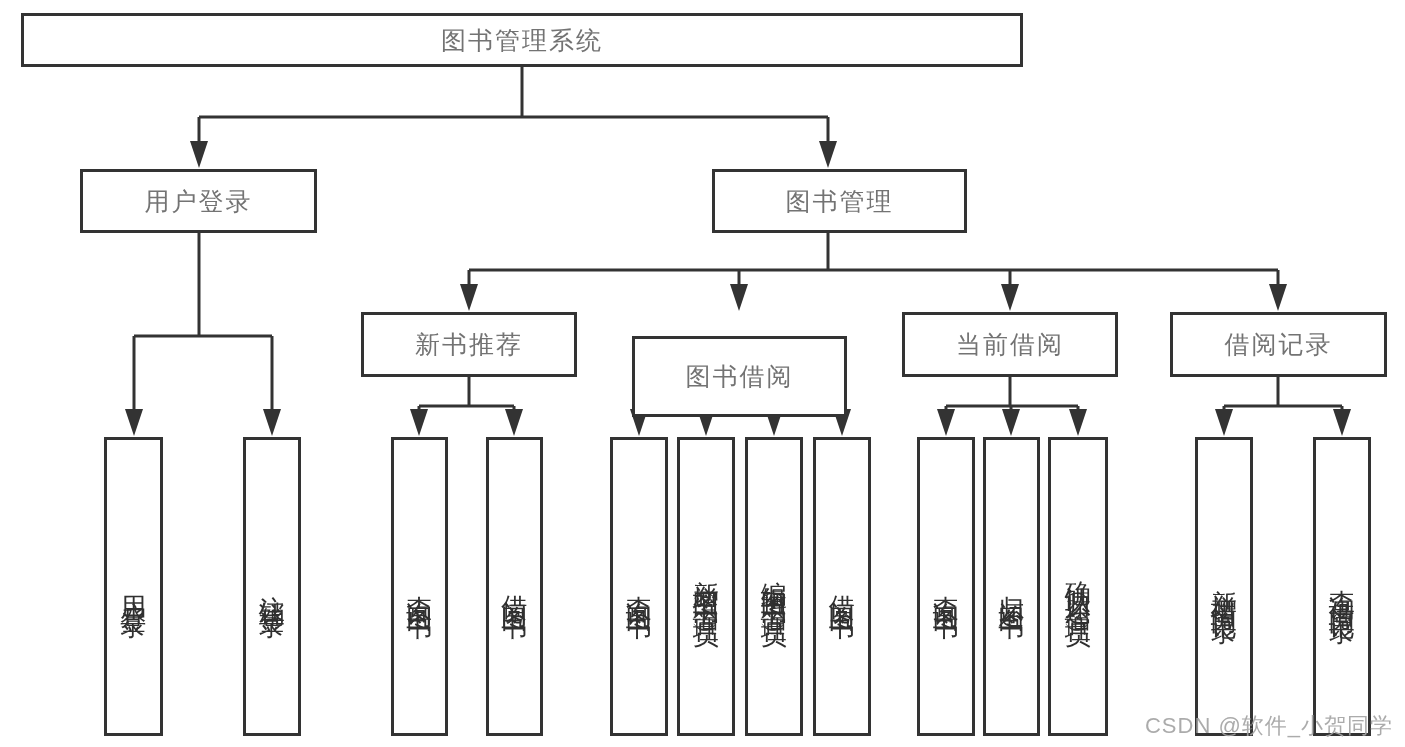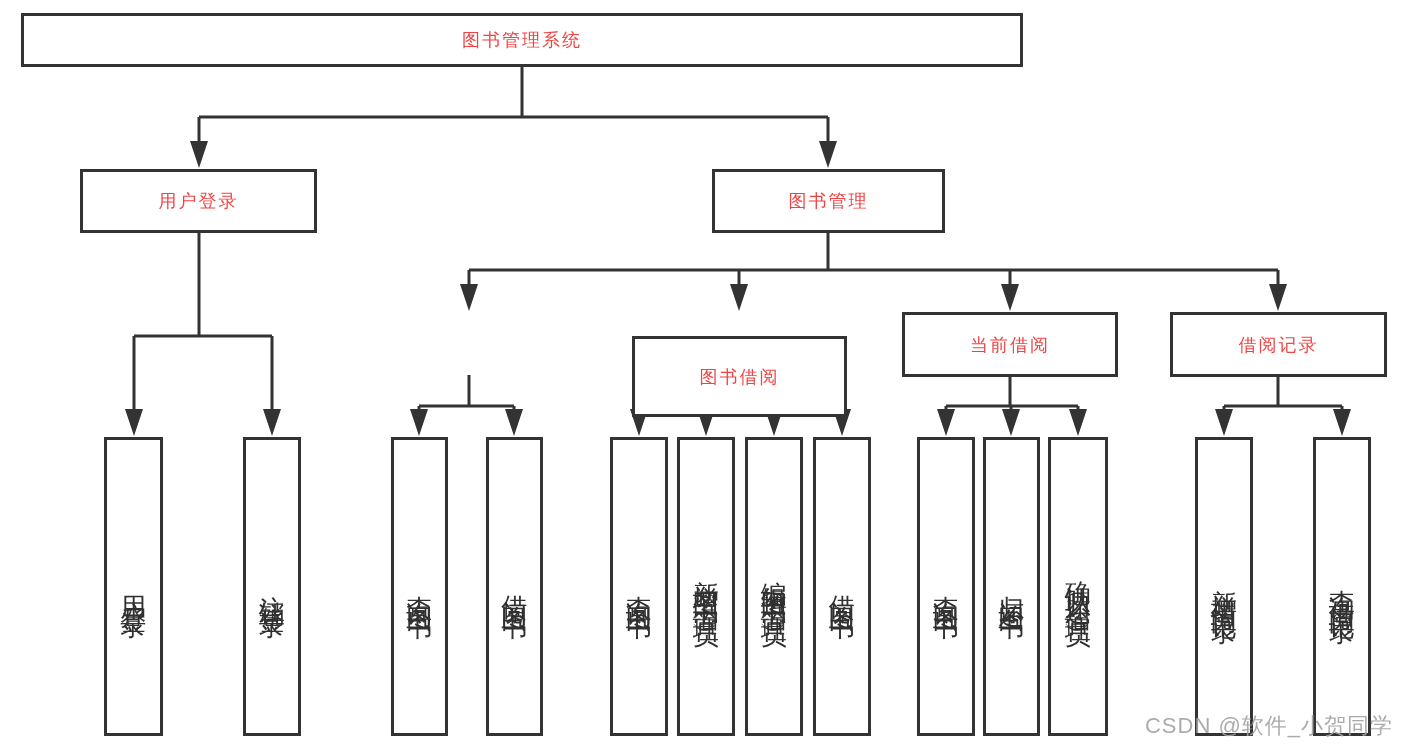--- a/index.html
+++ b/index.html
@@ -32,23 +32,23 @@
     fill: #333333;
     stroke: none;
   }
   .hbox {
     position: absolute;
     border: 3px solid #333333;
     background: #ffffff;
     display: flex;
     align-items: center;
     justify-content: center;
-    font-size: 18px;
+    font-size: 25px;
     letter-spacing: 2px;
-    color: #ef4444;
+    color: #737373;
     z-index: 2;
     white-space: nowrap;
   }
   .vbox {
     position: absolute;
     top: 437px;
     height: 299px;
     border: 3px solid #333333;
     background: #ffffff;
     display: flex;
@@ -147,22 +147,23 @@
       <path d="M1224 406 V413"></path>
         <polygon points="1215,409 1233,409 1224,436"></polygon>
       <path d="M1342 406 V413"></path>
         <polygon points="1333,409 1351,409 1342,436"></polygon>
     </g>
   </svg>
 
   <div class="hbox" style="left:21px; top:13px; width:1002px; height:54px;">图书管理系统</div>
 
   <div class="hbox" style="left:80px; top:169px; width:237px; height:64px;">用户登录</div>
-  <div class="hbox" style="left:712px; top:169px; width:233px; height:64px;">图书管理</div>
-
+  <div class="hbox" style="left:712px; top:169px; width:255px; height:64px;">图书管理</div>
+
+  <div class="hbox" style="left:361px; top:312px; width:216px; height:65px;">新书推荐</div>
   <div class="hbox" style="left:632px; top:312px; width:215px; height:81px;margin-top:24px;">图书借阅</div>
   <div class="hbox" style="left:902px; top:312px; width:216px; height:65px;">当前借阅</div>
   <div class="hbox" style="left:1170px; top:312px; width:217px; height:65px;text-align:center;">借阅记录</div>
 
   <div class="vbox" style="left:104px; width:59px;">
     <span class="vlabel">用户登录</span>
   </div>
   <div class="vbox" style="left:243px; width:58px;">
     <span class="vlabel">注销登录</span>
   </div>

